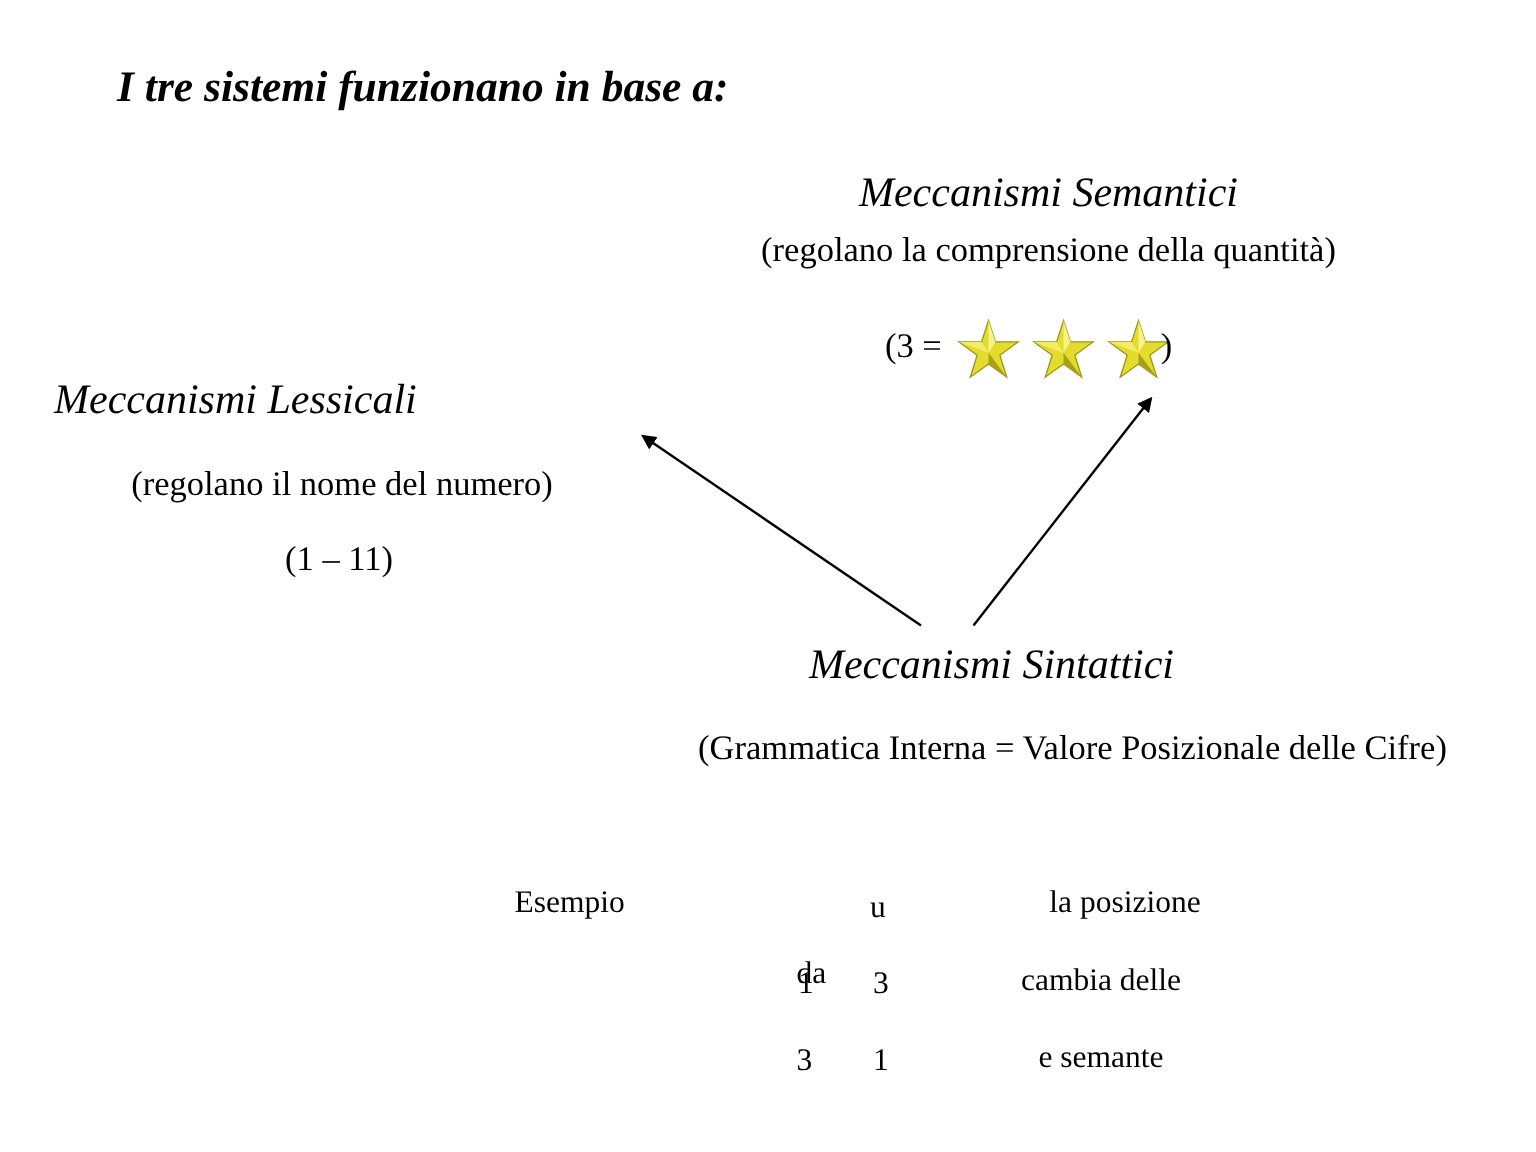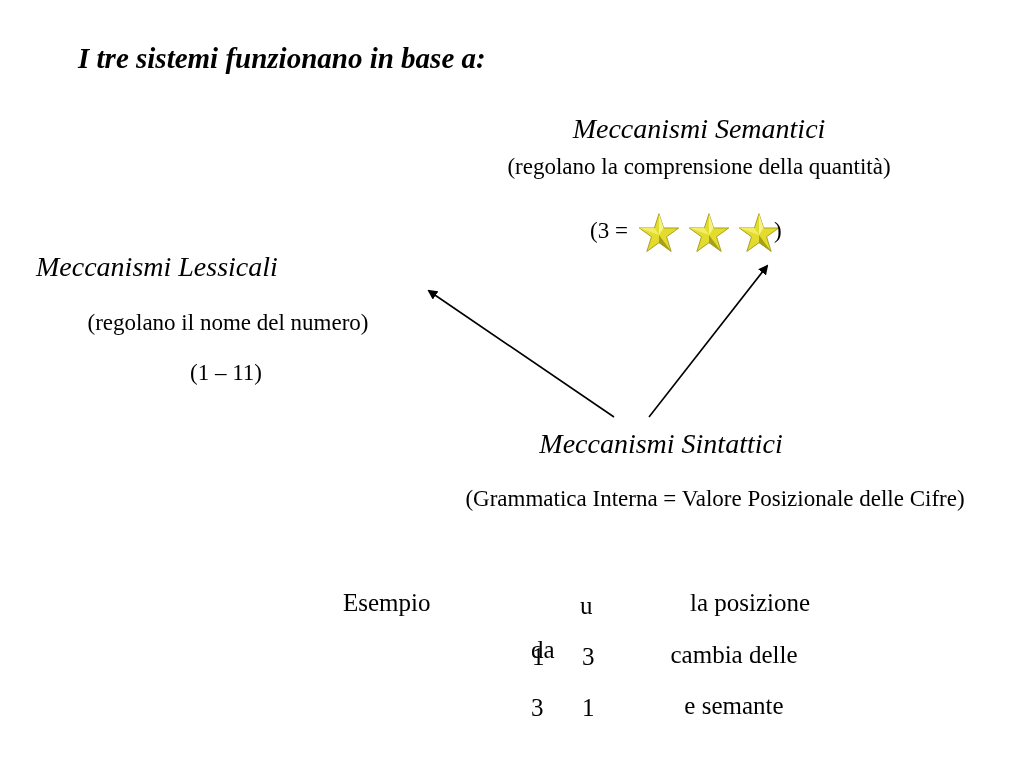--- a/index.html
+++ b/index.html
@@ -8,21 +8,21 @@
     font-family: "Liberation Serif", "DejaVu Serif", serif; color: #000;
   }
   .abs { position: absolute; white-space: nowrap; }
   .title { left: 78px; top: 42px; font-size: 29px; font-weight: bold; font-style: italic; }
   .head { font-size: 28px; font-weight: normal; font-style: italic; }
   .sub { font-size: 23px; font-family: Liberation Serif, serif; }
   .center { transform: translateX(-50%); }
   .stars { display: inline-flex; gap: 8px; vertical-align: middle; margin: 0 2px 0 10px; }
   .star svg { display: block; }
   .arrows { position: absolute; left: 0; top: 0; }
-  .ex { font-size: 25px; }
+  .ex { font-size: 21px; }
 </style>
 </head>
 <body>
 
 <div class="abs title">I tre sistemi funzionano in base a:</div>
 
 <div class="abs head center" style="left:699px; top:113px;">Meccanismi Semantici</div>
 <div class="abs sub center" style="left:699px; top:154px;">(regolano la comprensione della quantità)</div>
 <div class="abs sub" style="left:590px; top:212px;">
   <span>(3 =</span><span class="stars">

